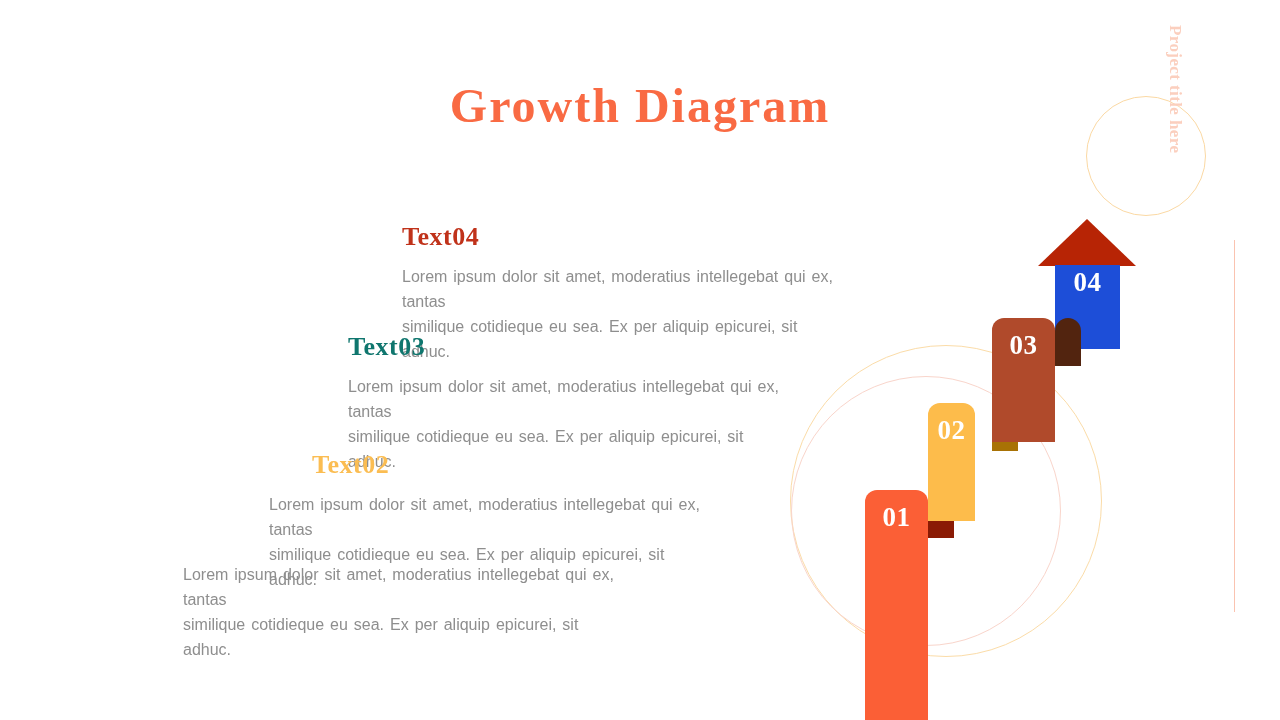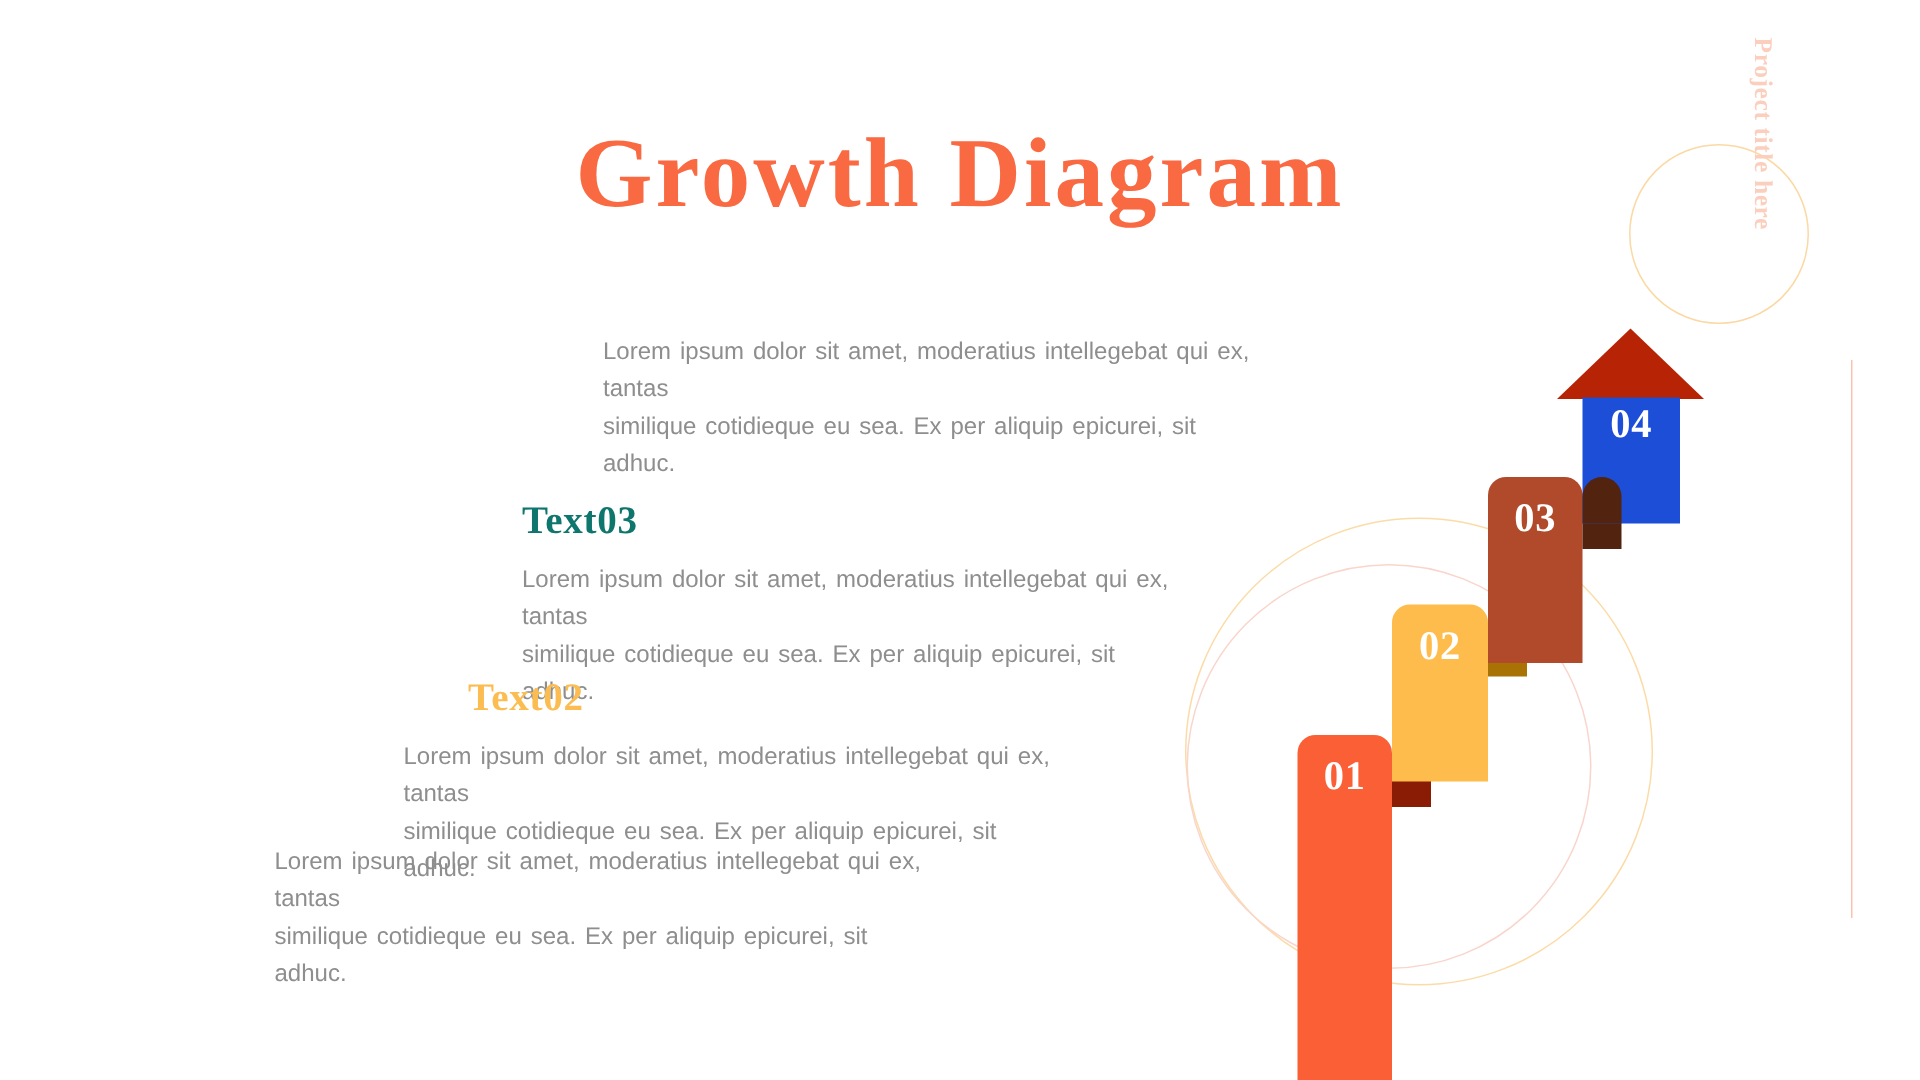--- a/index.html
+++ b/index.html
@@ -76,21 +76,21 @@
 
   
   #page-title {
     position: absolute;
     left: 0;
     top: 78px;
     width: 1280px;
     text-align: center;
     font-family: "Liberation Serif", serif;
     font-weight: bold;
-    font-size: 66px;
+    font-size: 48px;
     letter-spacing: 2px;
     color: #F96A43;
     white-space: nowrap;
   }
 
   
   .text-block {
     position: absolute;
   }
   .block-heading {
@@ -152,21 +152,21 @@
     height: 240px;
     background: #FB5F36;
     border-radius: 12px 12px 0 0;
   }
   #tab-01 { left: 928px; top: 490px; background: #8A1B05; }
 
   
   #bar-02 {
     left: 928px;
     top: 403px;
-    width: 64px;
+    width: 47px;
     height: 118px;
     background: #FDBC4B;
     border-radius: 12px 12px 0 0;
   }
   #tab-02 { left: 992px; top: 403px; background: #A87205; }
 
   
   #bar-03 {
     left: 992px;
     top: 318px;
@@ -216,20 +216,21 @@
   <div class="deco-circle" id="circle-small-top"></div>
   <div class="deco-circle" id="circle-large-orange"></div>
   <div class="deco-circle" id="circle-large-pink"></div>
   <div id="vertical-rule"></div>
 
   <div id="project-title">Project title here</div>
 
   <div id="page-title">Growth Diagram</div>
 
   <div class="text-block" id="block-04">
+    <div class="block-heading" style="color: rgb(192, 50, 26);">Text04</div>
     <div class="block-body">
       <span class="indent">Lorem ipsum dolor sit amet, moderatius  intellegebat  qui ex, tantas</span>
       <span class="indent">similique  cotidieque  eu sea. Ex per aliquip  epicurei,  sit adhuc.</span>
     </div>
   </div>
 
   <div class="text-block" id="block-03">
     <div class="block-heading" style="color: #0f766e;">Text03</div>
     <div class="block-body">
       <span class="indent">Lorem ipsum dolor sit amet, moderatius  intellegebat  qui ex, tantas</span>

